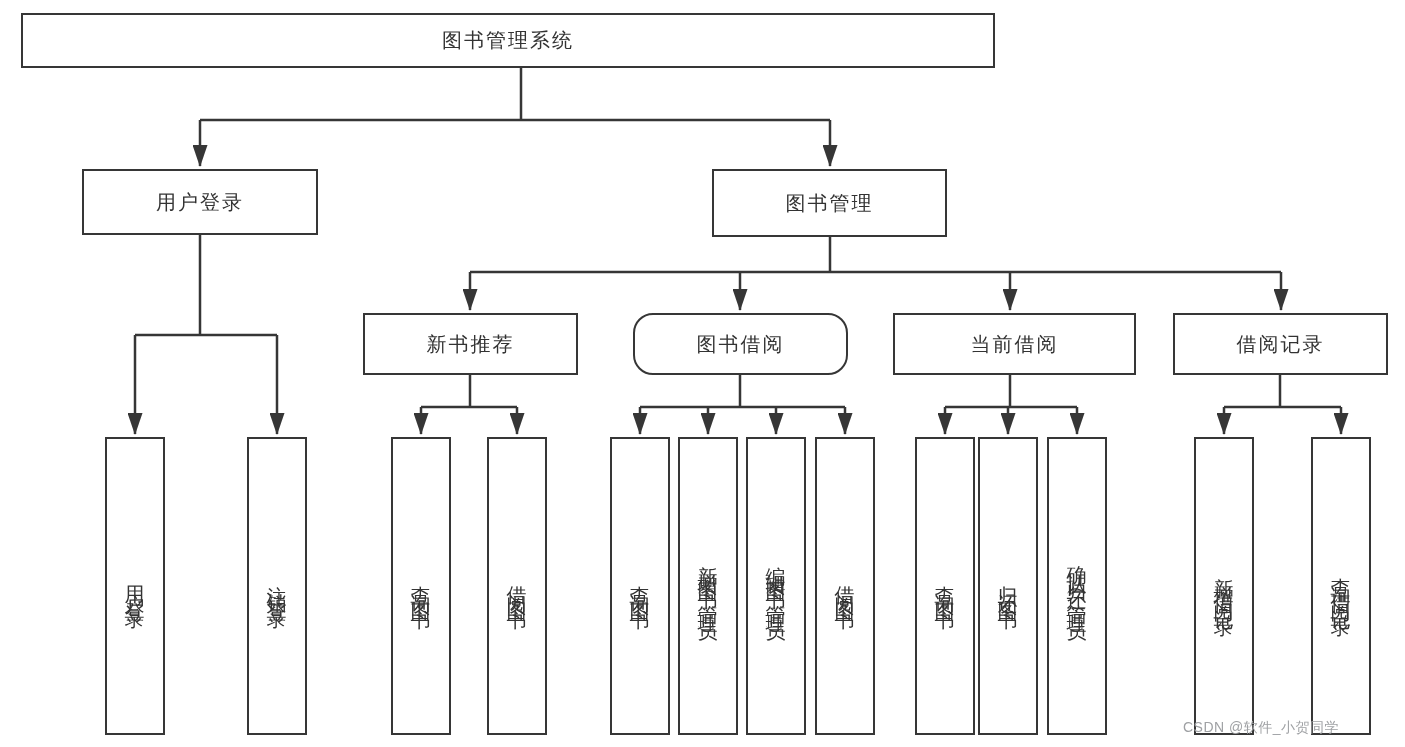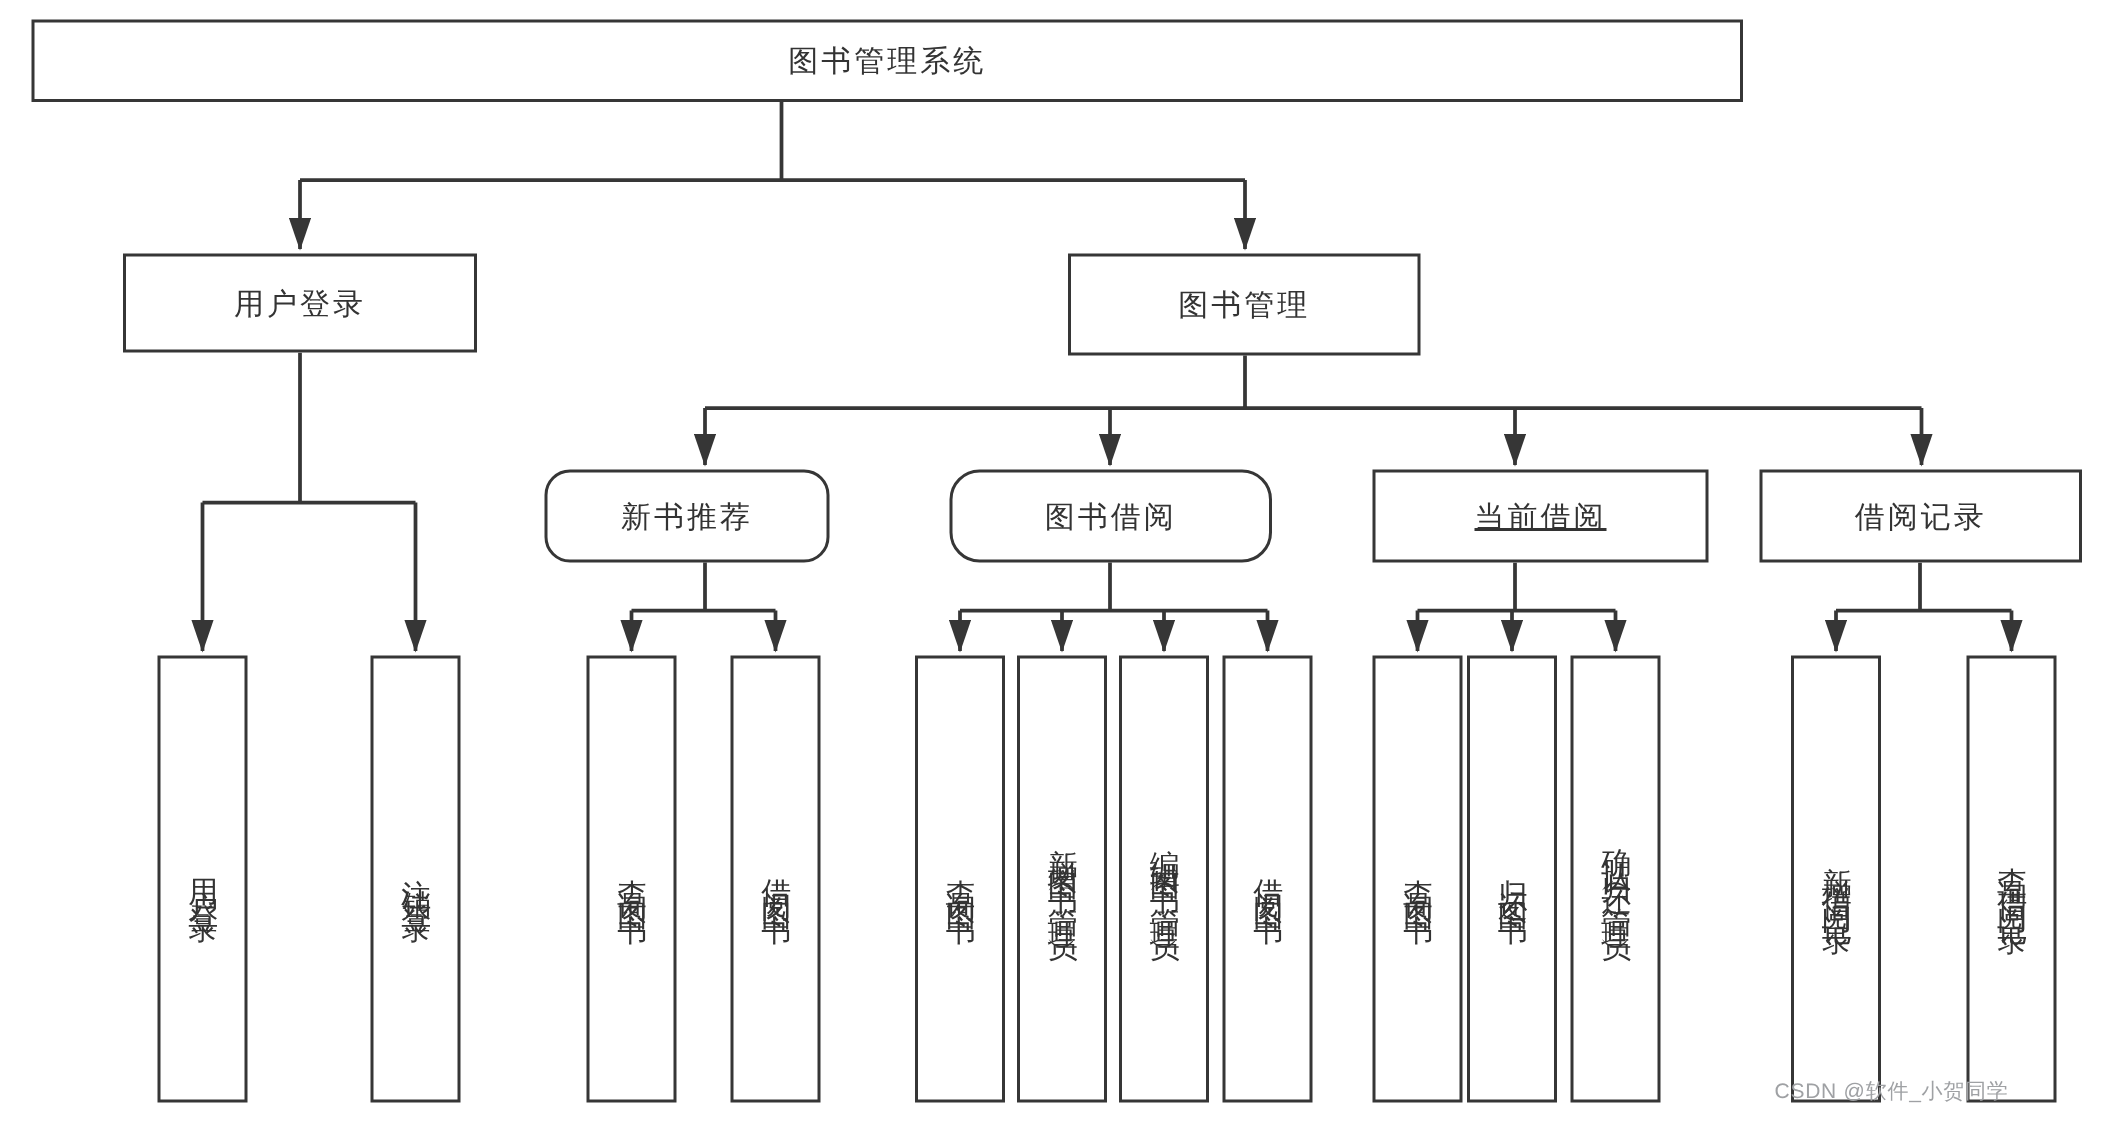--- a/index.html
+++ b/index.html
@@ -112,38 +112,38 @@
       </g>
 
       <g>
         <path d="M1280,375 V407 M1224,407 H1341"></path>
         <line x1="1224" y1="407" x2="1224" y2="434" marker-end="url(#arrow)"></line>
         <line x1="1341" y1="407" x2="1341" y2="434" marker-end="url(#arrow)"></line>
       </g>
     </g>
   </svg>
 
-  <div class="node" style="left:21px; top:13px; width:1141px; height:55px;">
+  <div class="node" style="left:21px; top:13px; width:974px; height:55px;">
     <span>图书管理系统</span>
   </div>
 
   <div class="node" style="left:82px; top:169px; width:236px; height:66px;">
     <span>用户登录</span>
   </div>
   <div class="node" style="left:712px; top:169px; width:235px; height:68px;">
     <span>图书管理</span>
   </div>
 
-  <div class="node" style="left:363px; top:313px; width:190px; height:62px;border-radius:17px;">
+  <div class="node" style="left:363px; top:313px; width:215px; height:62px;">
     <span>新书推荐</span>
   </div>
   <div class="node" style="left:633px; top:313px; width:215px; height:62px;border-radius:20px;">
     <span>图书借阅</span>
   </div>
-  <div class="node" style="left:915px; top:313px; width:224px; height:62px;text-decoration:underline;">
+  <div class="node" style="left:893px; top:313px; width:243px; height:62px;">
     <span>当前借阅</span>
   </div>
   <div class="node" style="left:1173px; top:313px; width:215px; height:62px;">
     <span>借阅记录</span>
   </div>
 
   <div class="node leaf" style="left:105px;">
     <span class="vtext">用户登录</span>
   </div>
   <div class="node leaf" style="left:247px;">

